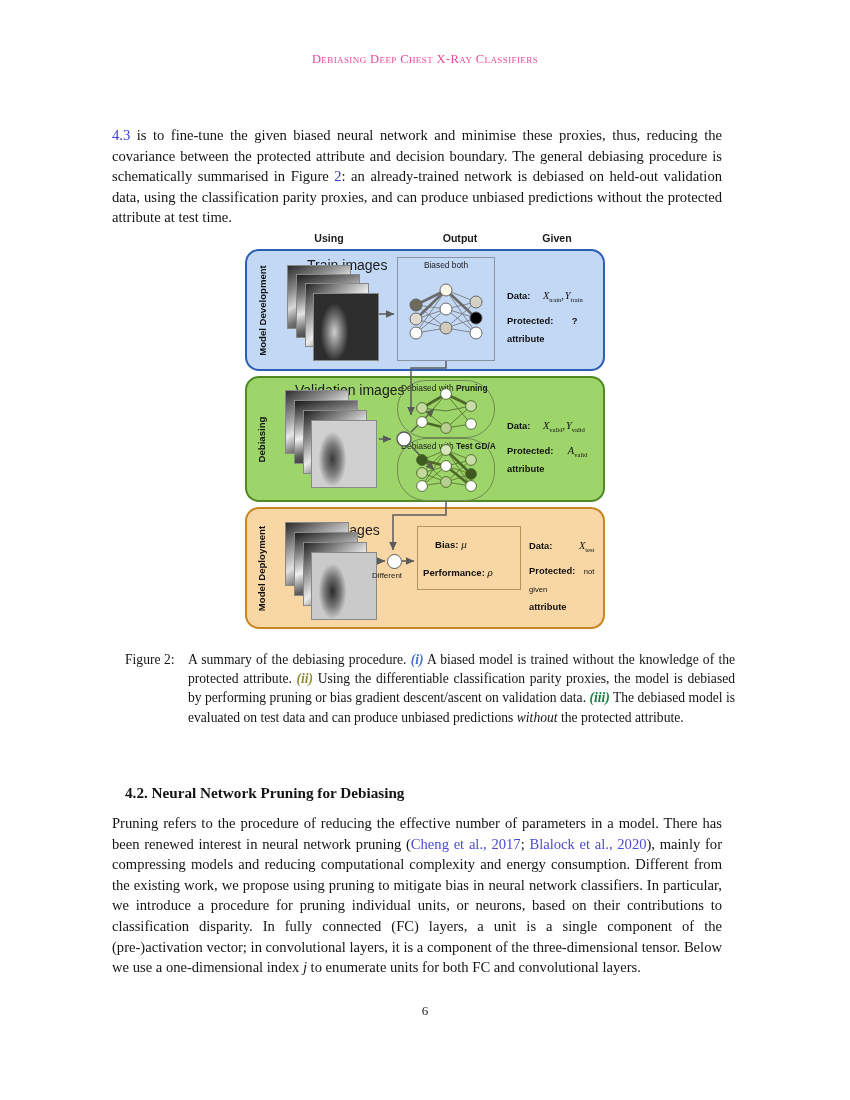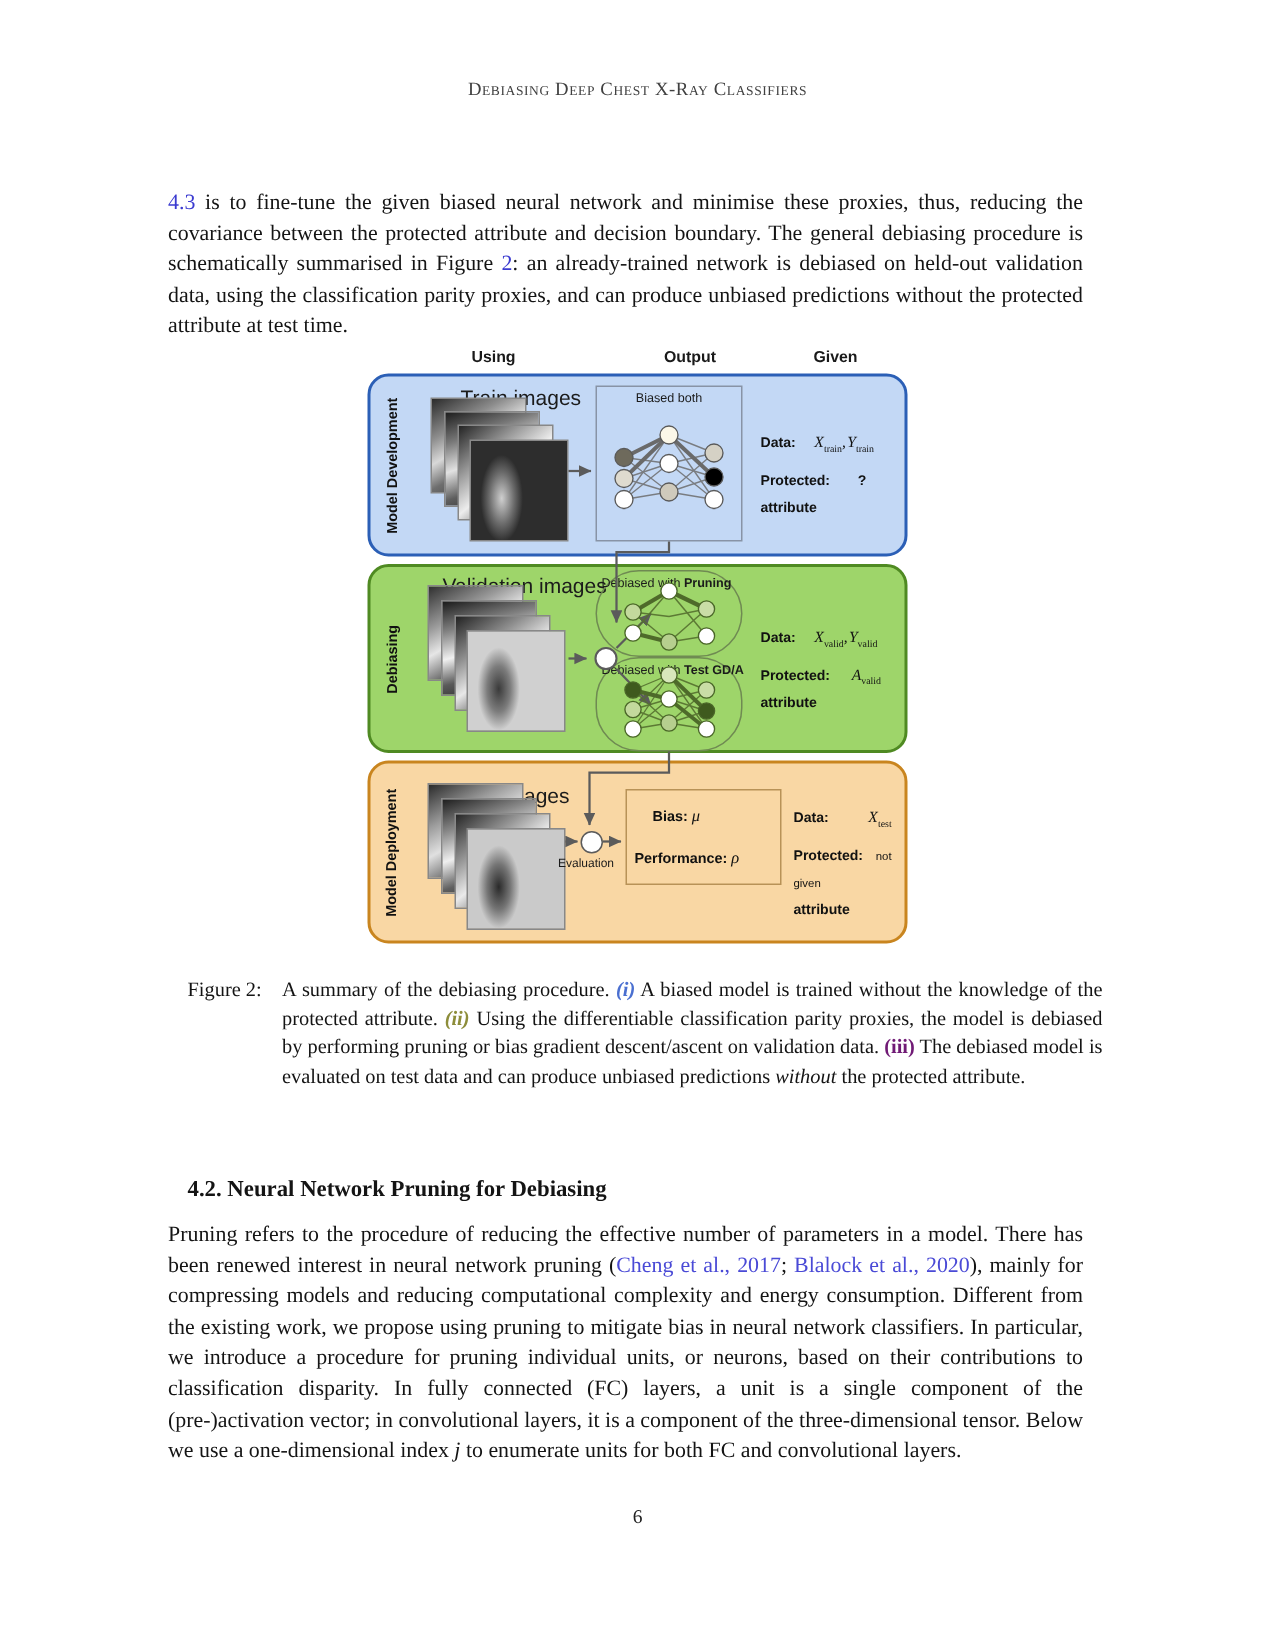--- a/index.html
+++ b/index.html
@@ -13,21 +13,21 @@
   }
   .page{position:relative;width:850px;height:1100px;}
 
   
   .runhead{
     position:absolute;top:52px;left:0;width:850px;
     text-align:center;
     font-family:"Liberation Serif", serif;
     font-size:12.5px;
     letter-spacing:.4px;
-    color:#404040;
+    color:#ec4899;
   }
   .runhead .sc{font-variant:small-caps;}
 
   
   .col{position:absolute;left:112px;width:610px;}
   p.body{
     margin:0 0 11px 0;
     font-size:14.6px;
     line-height:20.6px;
     text-align:justify;
@@ -94,21 +94,21 @@
 
   svg.wires{position:absolute;left:0;top:0;width:368px;height:400px;overflow:visible;}
 
   
   .caption{position:absolute;left:125px;top:650px;width:610px;
     font-size:13.6px;line-height:19.2px;text-align:justify;}
   .caption .lead{float:left;width:63px;}
   .caption .ctext{margin-left:63px;display:block;}
   .ri{color:#4a6fd0;font-style:italic;font-weight:bold;}
   .rii{color:#8d8d3a;font-style:italic;font-weight:bold;}
-  .riii{color:#701a75;font-weight:bold;}
+  .riii{color:#15803d;font-style:italic;font-weight:bold;}
 
   h2.sec{position:absolute;left:125px;top:784px;width:610px;margin:0;
     font-size:15.2px;font-weight:bold;font-family:"Liberation Serif", serif;}
 
   .pagenum{position:absolute;left:0;top:1003px;width:850px;text-align:center;
     font-size:13px;color:#222;}
 </style>
 </head>
 <body>
 
@@ -212,21 +212,21 @@
       <div class="xr" style="left:0px;top:0px;background:linear-gradient(150deg,#2a2a2a 0%,#9c9c9c 30%,#e0e0e0 50%,#717171 70%,#1d1d1d 100%);"></div>
       <div class="xr" style="left:9px;top:10px;background:linear-gradient(160deg,#1e1e1e 0%,#868686 26%,#efefef 50%,#606060 72%,#151515 100%);"></div>
       <div class="xr" style="left:18px;top:20px;background:linear-gradient(142deg,#262626 0%,#949494 30%,#eaeaea 52%,#6c6c6c 74%,#191919 100%);"></div>
       <div class="xr" style="left:26px;top:30px;width:64px;height:66px;background:
            radial-gradient(ellipse 22% 42% at 32% 58%, #2a2a2a 0%, #757575 55%, #cacaca 100%),
            radial-gradient(ellipse 22% 42% at 70% 58%, #2a2a2a 0%, #757575 55%, #cacaca 100%),
            linear-gradient(180deg,#585858 0%,#e9e9e9 16%,#9f9f9f 45%,#4a4a4a 100%);"></div>
     </div>
 
     <div class="evalnode" style="left:142px;top:322px;"></div>
-    <div class="evaltxt" style="left:127px;top:339px;">Evaluation</div>
+    <div class="evaltxt" style="left:127px;top:339px;">Different</div>
 
     <div class="mbox o" style="left:172px;top:294px;width:104px;height:64px;"></div>
     <div class="bperf" style="left:190px;top:306px;">
       <span>Bias:</span> <em>μ</em>
     </div>
     <div class="bperf" style="left:178px;top:334px;">
       <span>Performance:</span> <em>ρ</em>
     </div>
 
     <div class="given" style="left:284px;top:303px;">

